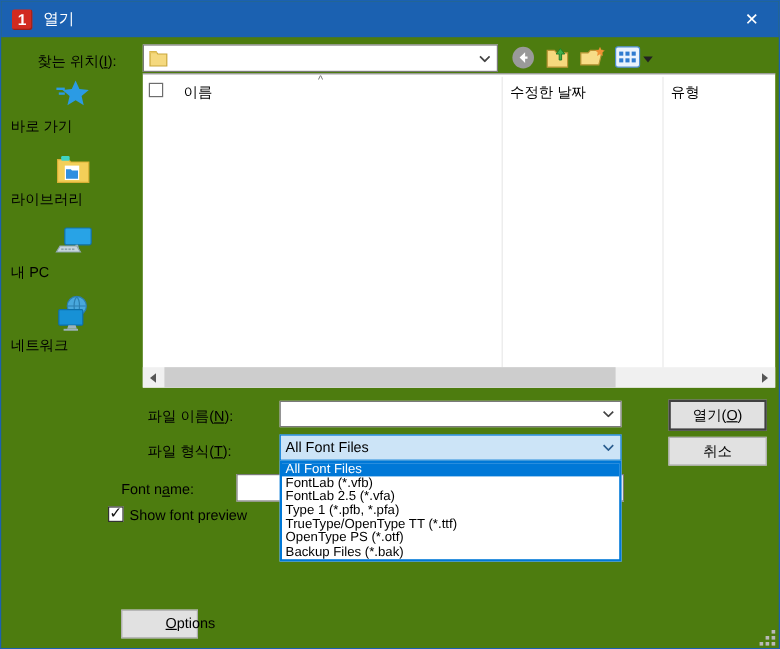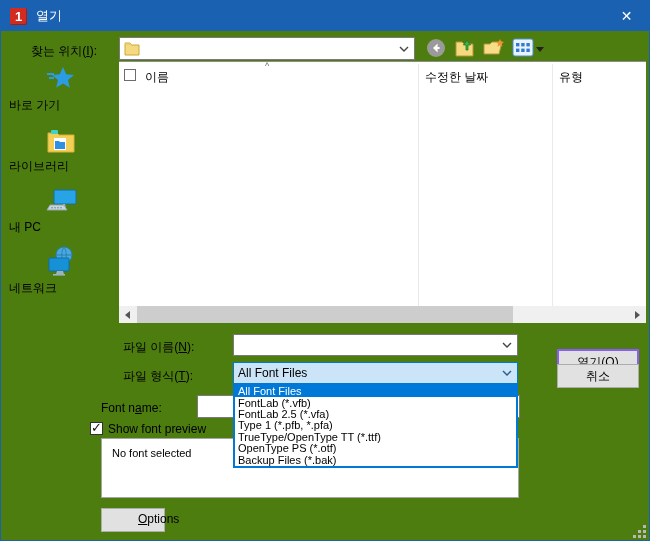--- a/index.html
+++ b/index.html
@@ -44,21 +44,21 @@
   .col-sep { position:absolute; top:2px; width:1px; height:244px; background:#e9e9e9; }
   .hscroll { position:absolute; left:0; bottom:0; width:527px; height:17px; background:#f0f0f0; }
   .sb-arrow { position:absolute; top:0; width:17px; height:17px; display:flex; align-items:center; justify-content:center; }
   .tri-l { width:0; height:0; border-top:4px solid transparent; border-bottom:4px solid transparent; border-right:5px solid #555; }
   .tri-r { width:0; height:0; border-top:4px solid transparent; border-bottom:4px solid transparent; border-left:5px solid #555; }
   .sb-thumb { position:absolute; left:18px; top:0; width:376px; height:17px; background:#cdcdcd; }
   
   .input-combo { left:232px; width:285px; height:22px; }
   .btn { position:absolute; left:556px; width:82px; background:#e1e1e1; border:1px solid #adadad;
          text-align:center; font-size:12px; }
-  .btn-open { top:348px; height:26px; border:2px solid #8b5cf6; line-height:22px; }
+  .btn-open { top:332px; height:26px; border:2px solid #404040; line-height:22px; }
   .btn-cancel { top:363px; height:24px; line-height:22px; }
   .filetype-combo { top:361px; background:#cce4f7; border:1px solid #0078d7; }
   .filetype-combo .val { position:absolute; left:4px; top:3px; }
   .fontname-combo { left:196px; top:394px; width:323px; height:23px; z-index:1; }
   .checkbox { position:absolute; left:89px; top:421px; width:13px; height:13px;
               background:#fff; border:1px solid #333; }
   .checkbox .mark { position:absolute; left:0px; top:-3px; font-size:13px; color:#111; }
   .preview-box { position:absolute; left:100px; top:437px; width:418px; height:60px;
                  background:#fff; border:1px solid #a6a6a6; z-index:0; }
   .preview-text { position:absolute; left:10px; top:8px; font-size:11px; }
@@ -191,21 +191,21 @@
             <path d="M12 25l-1 3h8l-1-3z" fill="#9db3bd"></path>
             <rect x="8" y="28" width="12" height="1.6" fill="#9db3bd"></rect>
           </svg>
       </span>
       <span class="plabel">네트워크</span>
     </div>
   </div>
 
   <div class="listview">
     <div class="hdr-check"></div>
-    <div class="hdr-label" style="left:26px;">이름</div>
+    <div class="hdr-label" style="left:34px;">이름</div>
     <div class="sort-glyph">^</div>
     <div class="hdr-label" style="left:306px;">수정한 날짜</div>
     <div class="hdr-label" style="left:440px;">유형</div>
     <div class="col-sep" style="left:299px;"></div>
     <div class="col-sep" style="left:433px;"></div>
 
     <div class="hscroll">
       <div class="sb-arrow" style="left:0;">
           <span class="tri-l"></span>
         </div>
@@ -245,23 +245,20 @@
           <polyline points="1,1 5,5 9,1" fill="none" stroke="#444" stroke-width="1.4"></polyline>
         </svg>
       </span>
   </div>
 
   <div class="checkbox">
     <span class="mark">✓</span>
   </div>
   <div class="lbl" style="left:107px; top:421px;">Show font preview</div>
 
-  <div class="preview-box">
-    <div class="preview-text">No font selected</div>
-  </div>
 
   <div class="btn btn-options"><span></span><span class="keyu">O</span><span>ptions</span></div>
 
   <div class="dropdown">
     <div class="dd-item sel">All Font Files</div>
     <div class="dd-item">FontLab (*.vfb)</div>
     <div class="dd-item">FontLab 2.5 (*.vfa)</div>
     <div class="dd-item">Type 1 (*.pfb, *.pfa)</div>
     <div class="dd-item">TrueType/OpenType TT (*.ttf)</div>
     <div class="dd-item">OpenType PS (*.otf)</div>

